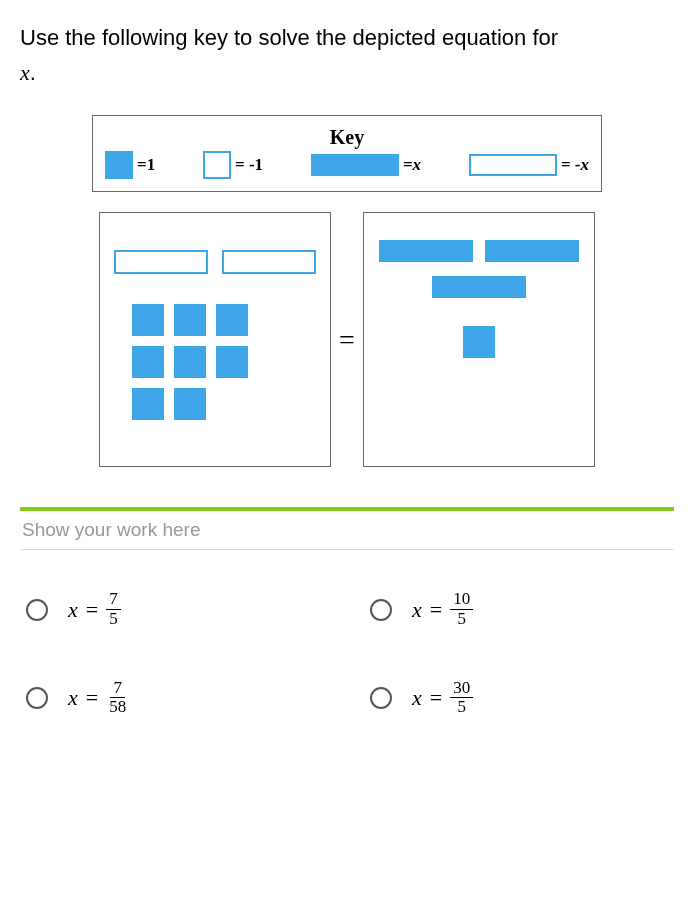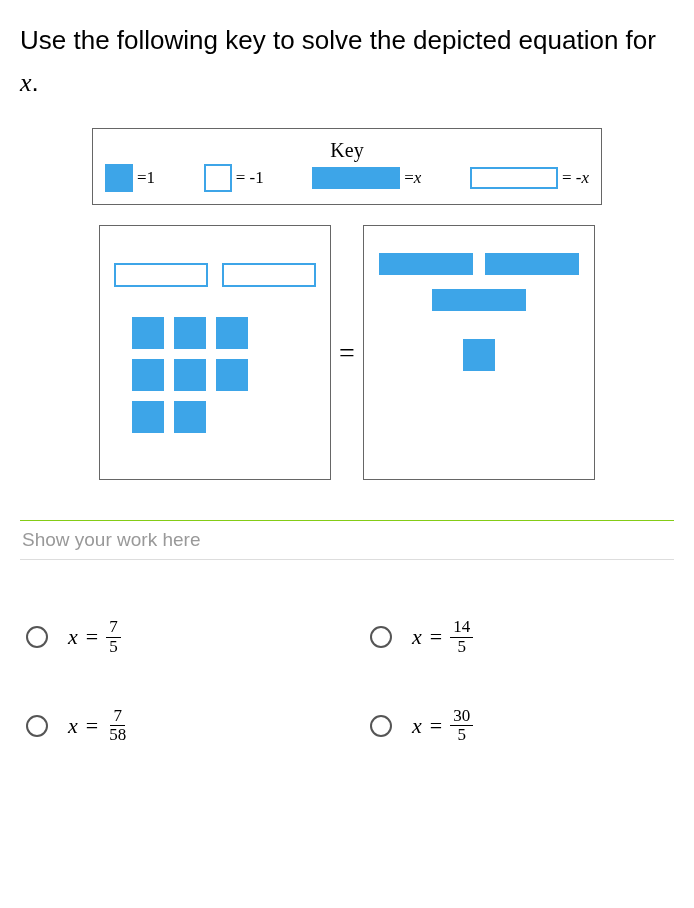--- a/index.html
+++ b/index.html
@@ -8,34 +8,35 @@
       padding: 0;
     }
     body {
       font-family: Arial, sans-serif;
       width: 694px;
       height: 908px;
       background: white;
       padding: 20px;
     }
     .question-text {
-      font-size: 26px;
+      font-size: 22px;
       line-height: 1.6;
       margin-bottom: 25px;
     }
     .math-var {
       font-family: 'Times New Roman', serif;
       font-style: italic;
     }
     .key-container {
       border: 1px solid #666;
       margin: 0 auto 20px auto;
       width: 510px;
       position: relative;
       padding: 10px 12px 12px 12px;
+      font-weight: bold;
     }
     .key-title {
       text-align: center;
       font-family: 'Times New Roman', serif;
       font-size: 20px;
       margin-bottom: 2px;
     }
     .key-items {
       display: flex;
       align-items: center;
@@ -150,23 +151,23 @@
     }
     .single-tile {
       width: 32px;
       height: 32px;
       background: #3da5e8;
     }
     .show-work {
       color: #999;
       font-size: 19px;
       padding: 8px 2px;
-      border-top: 1px solid #84cc16;
+      border-top: 4px solid #84cc16;
       border-bottom: 1px solid #ddd;
-      margin-bottom: 58px;
+      margin-bottom: 40px;
     }
     .answers {
       display: grid;
       grid-template-columns: 1fr 1fr;
       row-gap: 50px;
       column-gap: 40px;
       padding: 0 0 0 6px;
     }
     .answer-option {
       display: flex;
@@ -289,21 +290,21 @@
         <span class="frac-den">5</span>
       </span>
     </div>
   </div>
   <div class="answer-option">
     <div class="radio-circle"></div>
     <div class="answer-expr">
       <span class="math-var">x</span>
       <span>=</span>
       <span class="frac">
-        <span class="frac-num">14</span>
+        <span class="frac-num">10</span>
         <span class="frac-den">5</span>
       </span>
     </div>
   </div>
   <div class="answer-option">
     <div class="radio-circle"></div>
     <div class="answer-expr">
       <span class="math-var">x</span>
       <span>=</span>
       <span class="frac">

